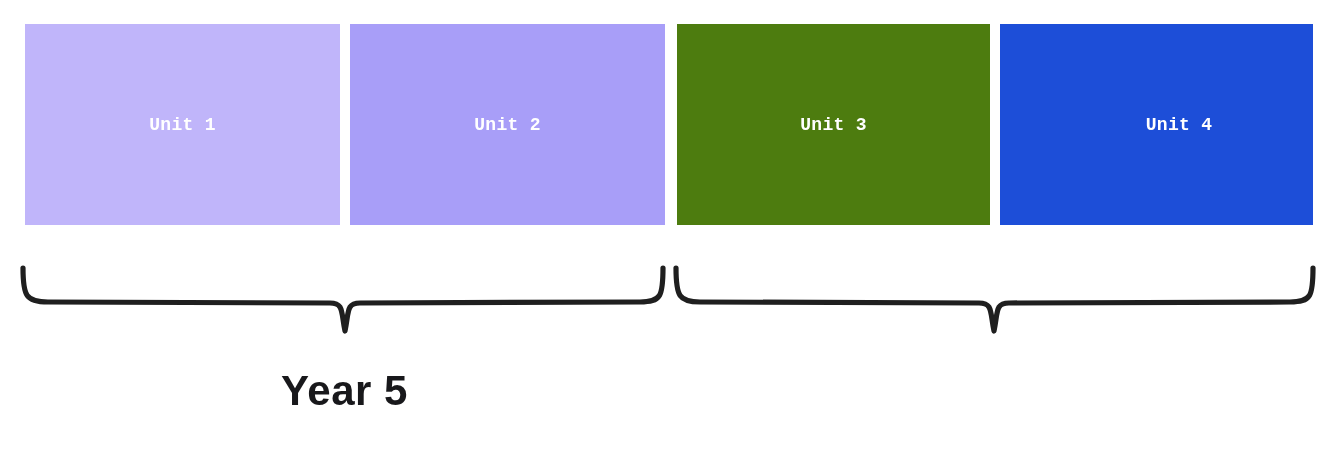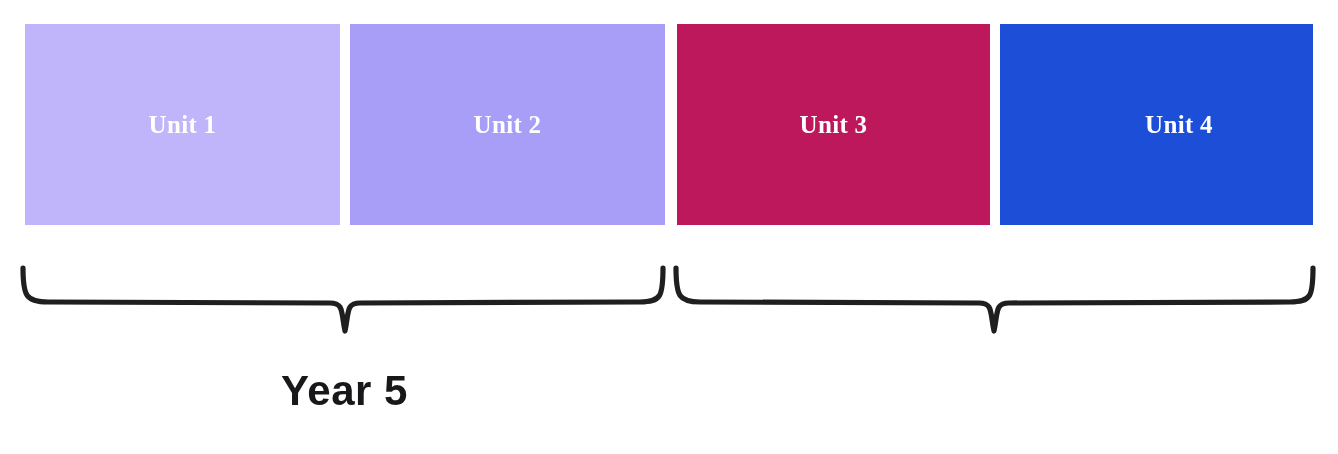--- a/index.html
+++ b/index.html
@@ -31,22 +31,22 @@
     position: absolute;
     top: 24px;
     height: 201px;
     display: flex;
     align-items: center;
     justify-content: center;
     box-sizing: border-box;
   }
   .unit-label {
     color: #ffffff;
-    font-family: Liberation Serif, serif;
-    font-size: 25px;
+    font-family: Liberation Mono, monospace;
+    font-size: 18px;
     font-weight: bold;
     letter-spacing: 0.3px;
     line-height: 1;
     user-select: none;
   }
 
   
   .unit-box.u0 { left: 25px;   width: 315px; }
   .unit-box.u1 { left: 350px;  width: 315px; }
   .unit-box.u2 { left: 677px;  width: 313px; }
@@ -94,21 +94,21 @@
   <div class="units-row">
 
     <div class="unit-box u0" style="background-color: rgb(192, 181, 250);">
       <span class="unit-label" style="color: rgb(255, 255, 255);">Unit 1</span>
     </div>
 
     <div class="unit-box u1" style="background-color: rgb(168, 158, 248);">
       <span class="unit-label" style="color: rgb(255, 255, 255); text-align: right;">Unit 2</span>
     </div>
 
-    <div class="unit-box u2" style="background-color: #be185d; align-items: center;">
+    <div class="unit-box u2" style="background-color: #4d7c0f; align-items: center;">
       <span class="unit-label" style="color: rgb(255, 255, 255);">Unit 3</span>
     </div>
 
     <div class="unit-box u3" style="background-color: #1d4ed8; padding-left: 45px;">
       <span class="unit-label" style="color: rgb(255, 255, 255);">Unit 4</span>
     </div>
 
   </div>
 
   <div class="braces-layer">

